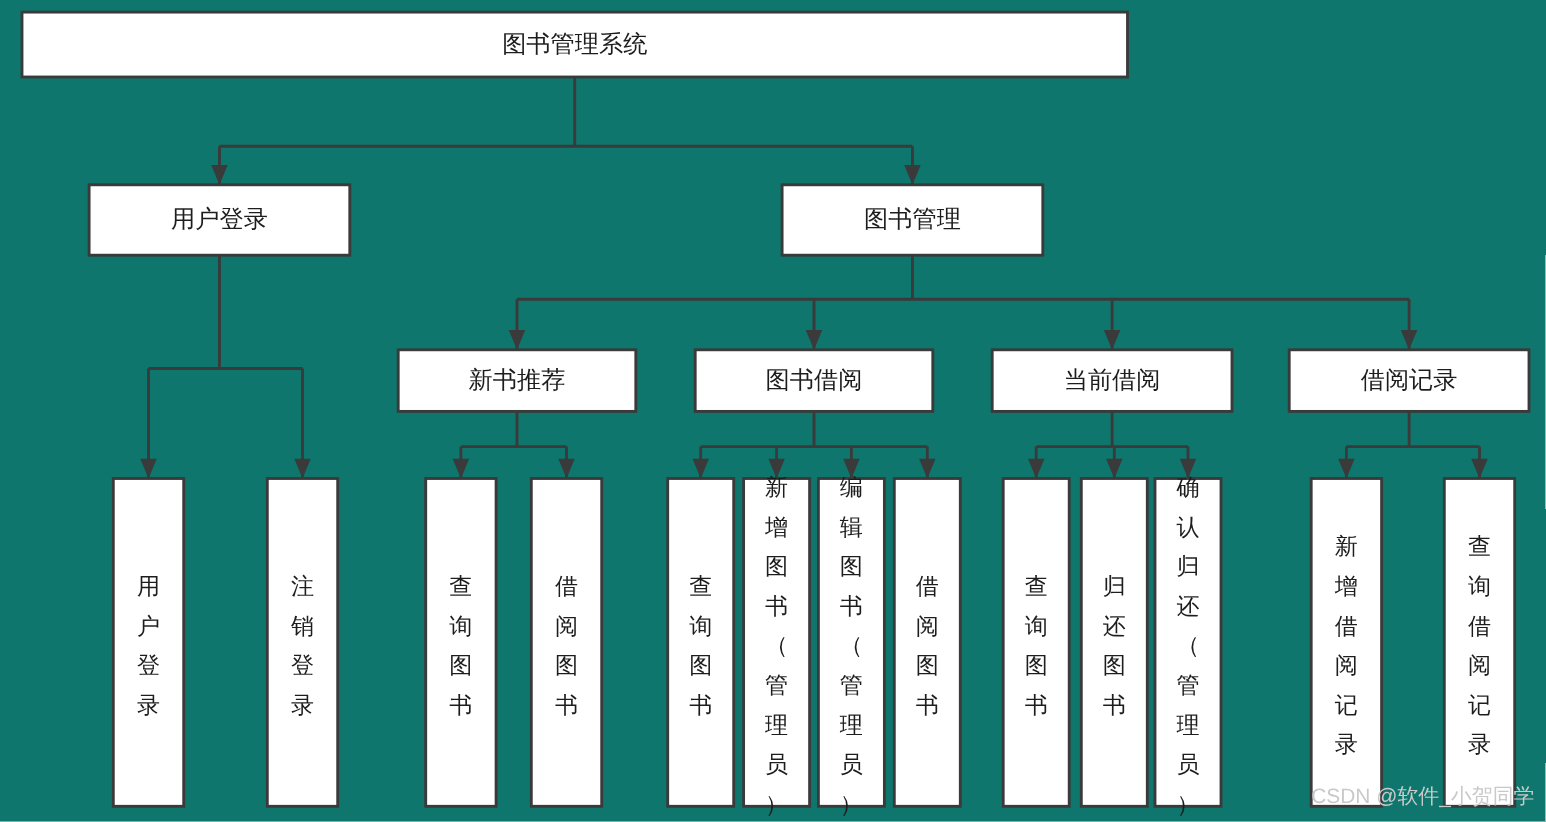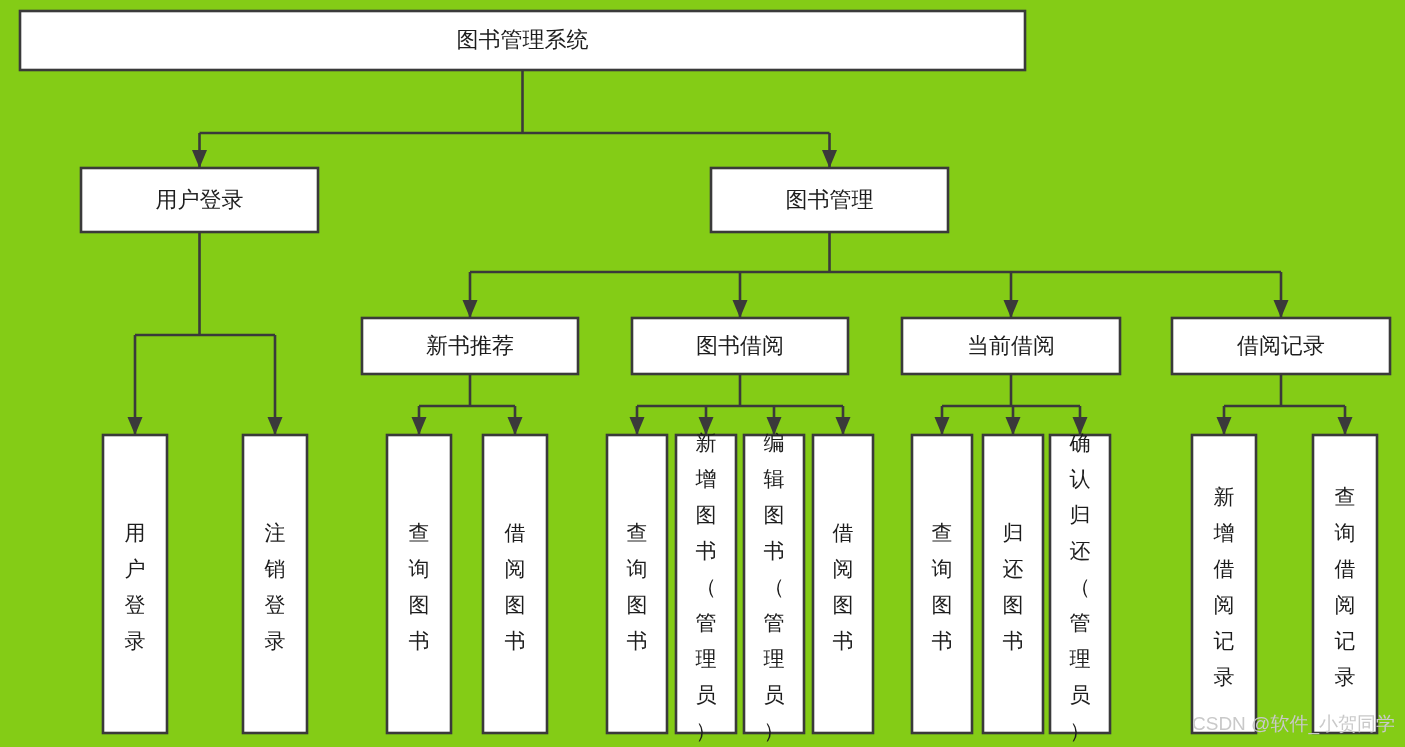--- a/index.html
+++ b/index.html
@@ -4,21 +4,21 @@
 <style>
   html, body {
     margin: 0;
     padding: 0;
     background: #ffffff;
   }
   #canvas-wrap {
     position: relative;
     width: 1405px;
     height: 747px;
-    background: #84cc16;
+    background: #0f766e;
     overflow: hidden;
     font-family: "Liberation Sans", "DejaVu Sans", sans-serif;
   }
   svg#diagram {
     position: absolute;
     left: 0;
     top: 0;
     width: 1405px;
     height: 747px;
     display: block;

